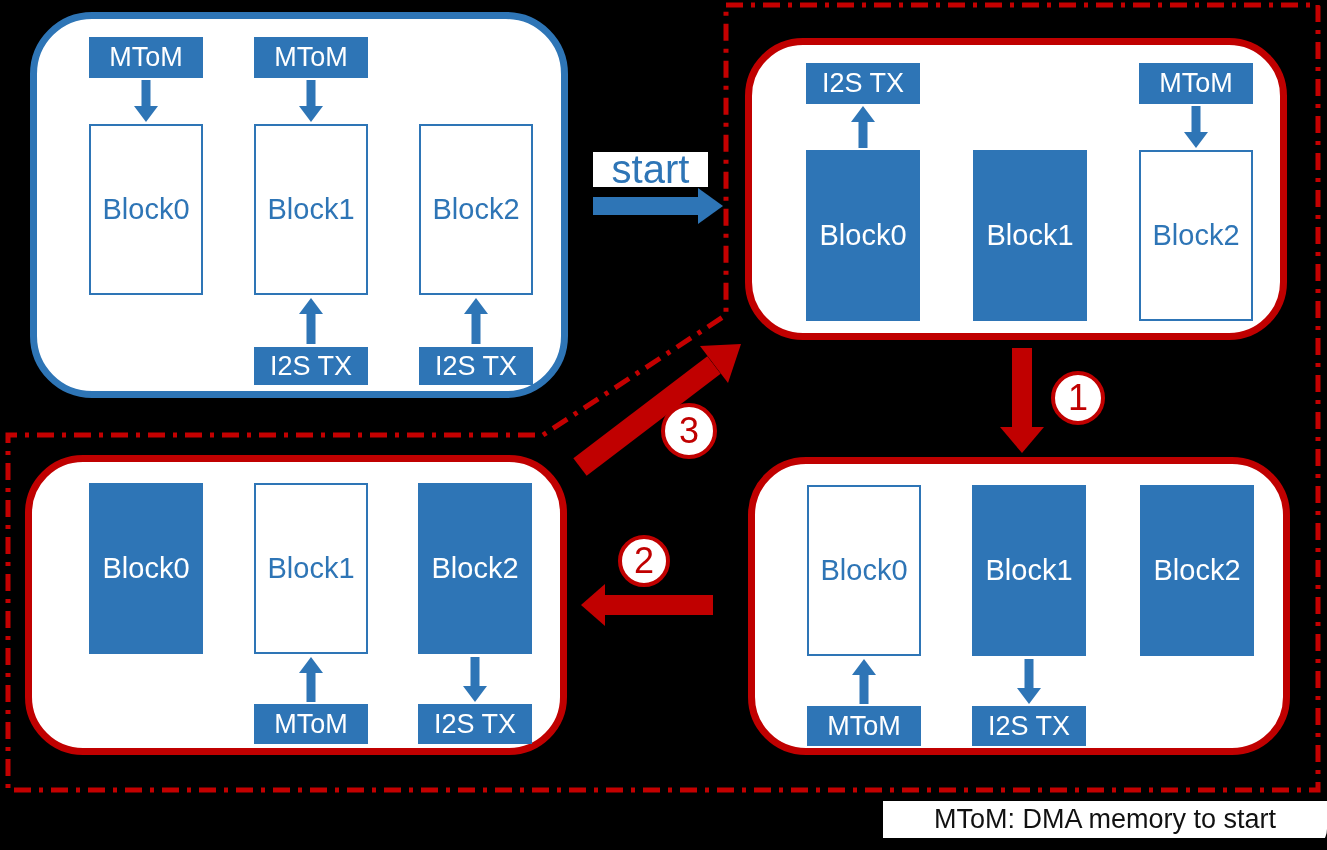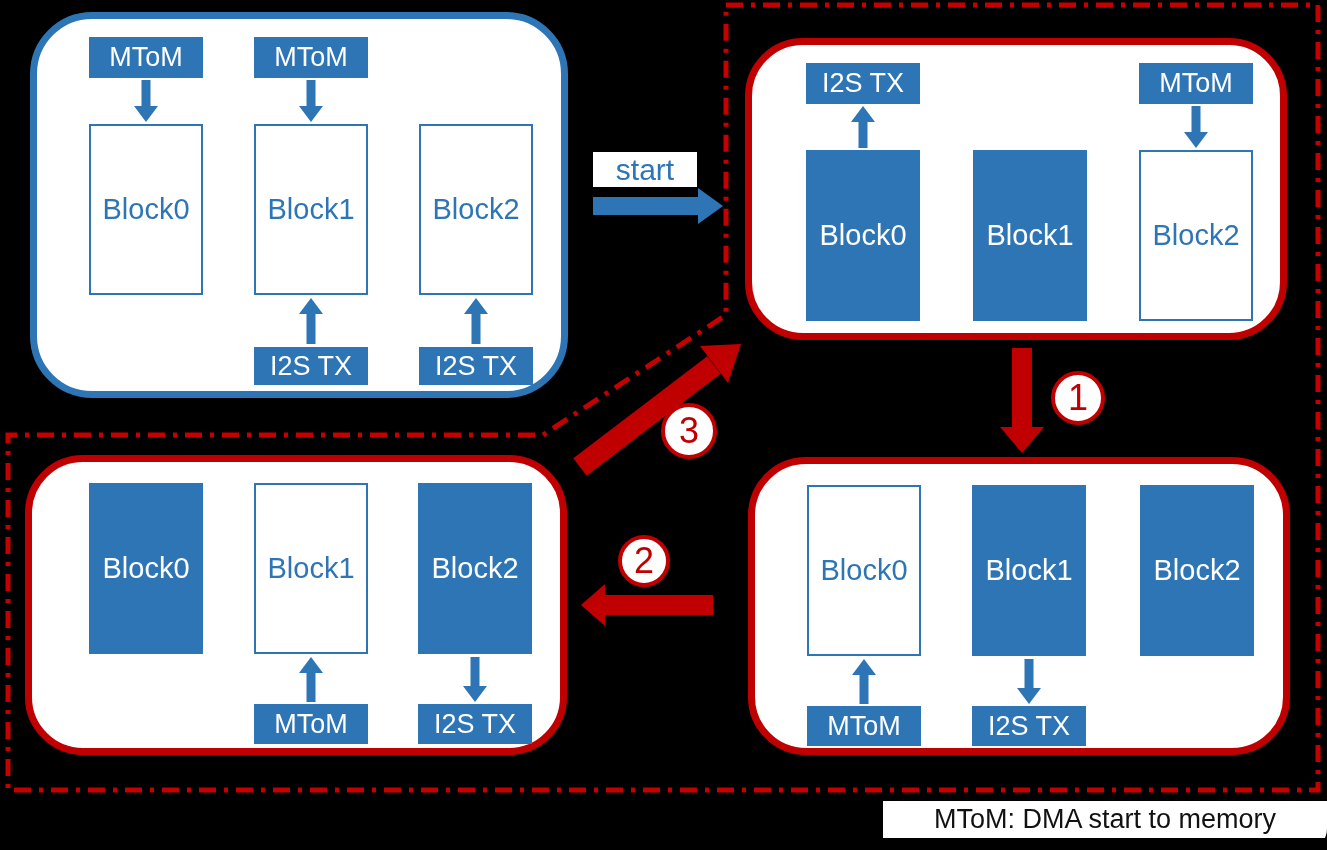--- a/index.html
+++ b/index.html
@@ -36,22 +36,22 @@
   .arr.down::before{ top:0; bottom:14px; }
   .arr.down::after{ content:""; position:absolute; bottom:0; left:0; width:0; height:0;
                     border-left:12px solid transparent; border-right:12px solid transparent;
                     border-top:16px solid var(--blue); }
   .arr.up::before{ bottom:0; top:14px; }
   .arr.up::after{ content:""; position:absolute; top:0; left:0; width:0; height:0;
                   border-left:12px solid transparent; border-right:12px solid transparent;
                   border-bottom:16px solid var(--blue); }
 
   
-  #start-box{ position:absolute; left:593px; top:152px; width:104px; height:35px;
-              background:var(--white); color:var(--blue); font-size:30px;
+  #start-box{ position:absolute; left:593px; top:152px; width:115px; height:35px;
+              background:var(--white); color:var(--blue); font-size:40px;
               display:flex; align-items:center; justify-content:center; }
   #start-arrow{ position:absolute; left:593px; top:188px; width:130px; height:36px; }
   #start-arrow::before{ content:""; position:absolute; left:0; right:22px; top:50%;
                         height:18px; transform:translateY(-50%); background:var(--blue); }
   #start-arrow::after{ content:""; position:absolute; right:0; top:0; width:0; height:0;
                        border-top:18px solid transparent; border-bottom:18px solid transparent;
                        border-left:25px solid var(--blue); }
 
   
   .badge{ position:absolute; background:var(--white); border:4px solid var(--red);
@@ -162,16 +162,16 @@
       <line class="redstroke" x1="580" y1="467" x2="714" y2="365" stroke-width="22"></line>
       <polygon class="redfill" points="741,344 728,383 700,346"></polygon>
     </g>
   </svg>
 
   <div class="badge" id="badge-1">1</div>
   <div class="badge" id="badge-2">2</div>
   <div class="badge" id="badge-3">3</div>
 
   <div id="legend">
-    <span>MToM: DMA start to memory</span>
+    <span>MToM: DMA memory to start</span>
   </div>
 
 </div>
 
 </body></html>

